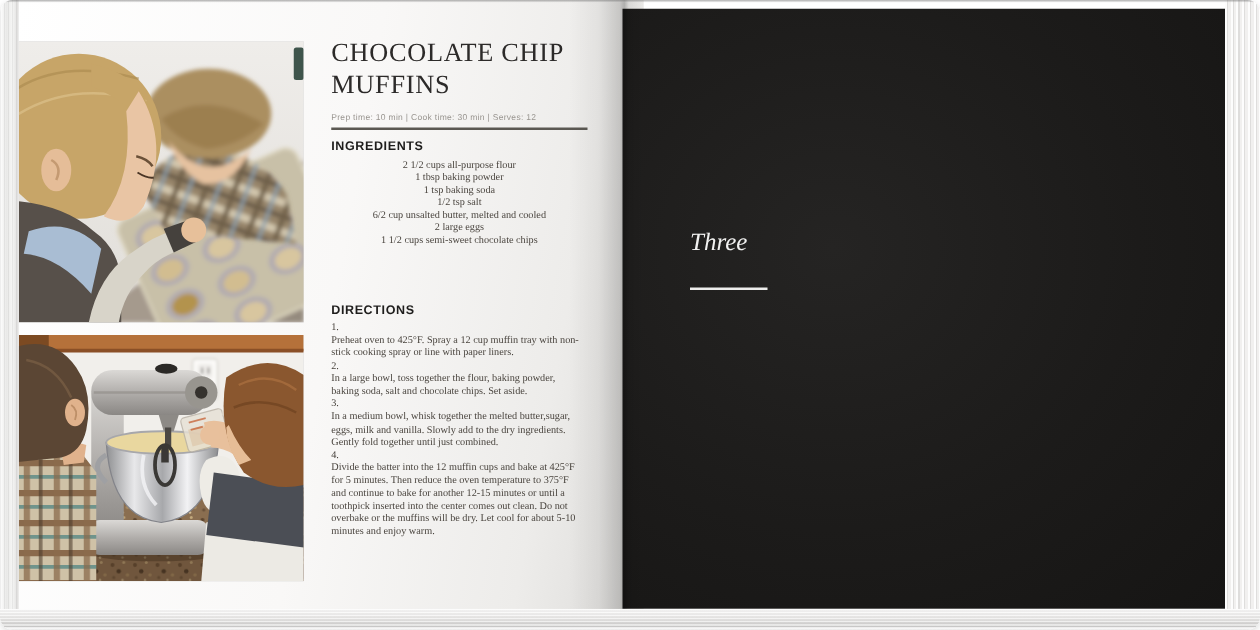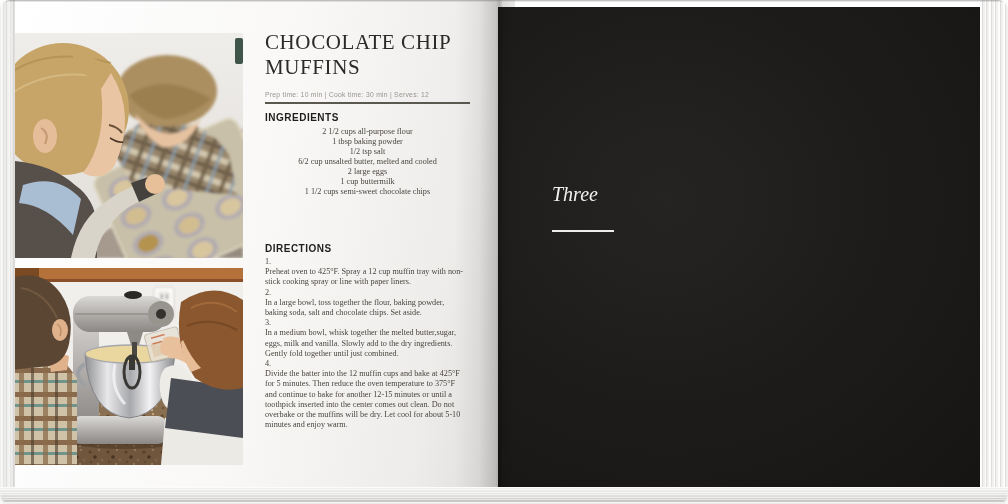--- a/index.html
+++ b/index.html
@@ -240,24 +240,24 @@
 
     <div class="recipe">
       <h1 class="r-title" style="margin:0;">CHOCOLATE CHIP MUFFINS</h1>
       <div class="r-meta">Prep time: 10 min | Cook time: 30 min | Serves: 12</div>
       <div class="r-rule"></div>
 
       <div class="r-h h-ing">INGREDIENTS</div>
       <ul class="r-list l-ing">
         <li>2 1/2 cups all-purpose flour</li>
         <li>1 tbsp baking powder</li>
+        <li>1 tsp baking soda</li>
         <li>1/2 tsp salt</li>
         <li>6/2 cup unsalted butter, melted and cooled</li>
         <li>2 large eggs</li>
-        <li>1 cup buttermilk</li>
         <li>1 1/2 cups semi-sweet chocolate chips</li>
       </ul>
 
       <div class="r-h h-dir">DIRECTIONS</div>
       <div class="r-list l-dir">
         <div>
           <span class="step-num">1.</span>
           <span>Preheat oven to 425°F. Spray a 12 cup muffin tray with non-stick cooking spray or line with paper liners.</span>
         </div>
         <div>

